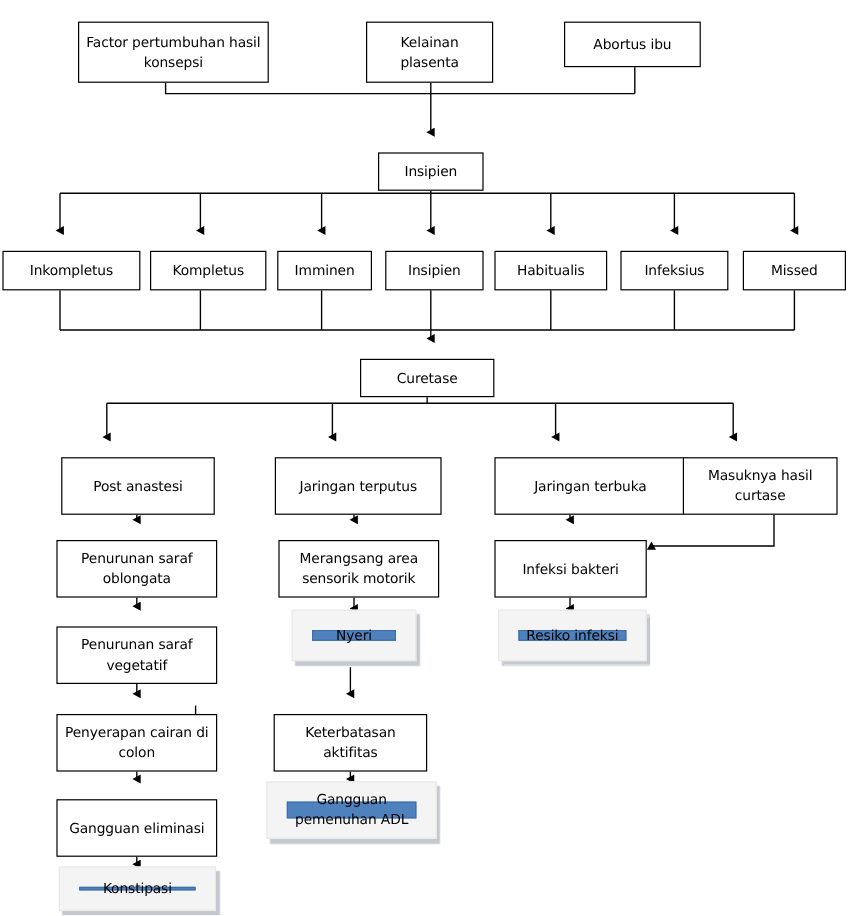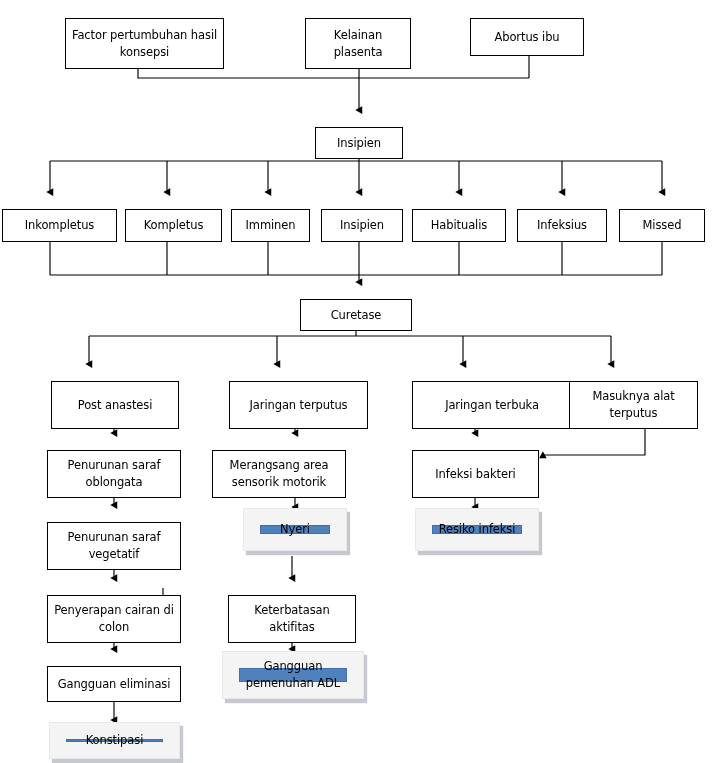--- a/index.html
+++ b/index.html
@@ -164,26 +164,26 @@
       <div class="node plain" style="left: 51px; top: 366px; width: 128px; height: 48px;">
         <span class="lbl">Post anastesi</span>
       </div>
       <div class="node plain" style="left: 229px; top: 366px; width: 139px; height: 48px;">
         <span class="lbl">Jaringan terputus</span>
       </div>
       <div class="node plain" style="left: 412px; top: 366px; width: 160px; height: 48px;">
         <span class="lbl">Jaringan terbuka</span>
       </div>
       <div class="node plain" style="left: 569px; top: 366px; width: 129px; height: 48px;">
-        <span class="lbl">Masuknya alat terputus</span>
+        <span class="lbl">Masuknya hasil curtase</span>
       </div>
       <div class="node plain" style="left: 47px; top: 435px; width: 134px; height: 48px;">
         <span class="lbl">Penurunan saraf oblongata</span>
       </div>
-      <div class="node plain" style="left: 212px; top: 435px; width: 134px; height: 48px;">
+      <div class="node plain" style="left: 232px; top: 435px; width: 134px; height: 48px;">
         <span class="lbl">Merangsang area sensorik motorik</span>
       </div>
       <div class="node plain" style="left: 412px; top: 435px; width: 127px; height: 48px;">
         <span class="lbl">Infeksi bakteri</span>
       </div>
       <div class="node plain" style="left: 47px; top: 507px; width: 134px; height: 48px;">
         <span class="lbl">Penurunan saraf vegetatif</span>
       </div>
       <div class="node hl" style="left: 243px; top: 508px; width: 104px; height: 43px;">
         <div class="fill">
@@ -194,21 +194,21 @@
         <div class="fill">
           <span class="lbl">Resiko infeksi</span>
         </div>
       </div>
       <div class="node plain" style="left: 47px; top: 580px; width: 134px; height: 48px;">
         <span class="lbl">Penyerapan cairan di colon</span>
       </div>
       <div class="node plain" style="left: 228px; top: 580px; width: 128px; height: 48px;">
         <span class="lbl">Keterbatasan aktifitas</span>
       </div>
-      <div class="node plain" style="left: 47px; top: 651px; width: 134px; height: 36px;">
+      <div class="node plain" style="left: 47px; top: 651px; width: 134px; height: 48px;">
         <span class="lbl">Gangguan eliminasi</span>
       </div>
       <div class="node hl" style="left: 222px; top: 651px; width: 142px; height: 48px;">
         <div class="fill">
           <span class="lbl">Gangguan pemenuhan ADL</span>
         </div>
       </div>
       <div class="node hl" style="left: 49px; top: 722px; width: 131px; height: 37px;">
         <div class="fill">
           <span class="lbl">Konstipasi</span>

